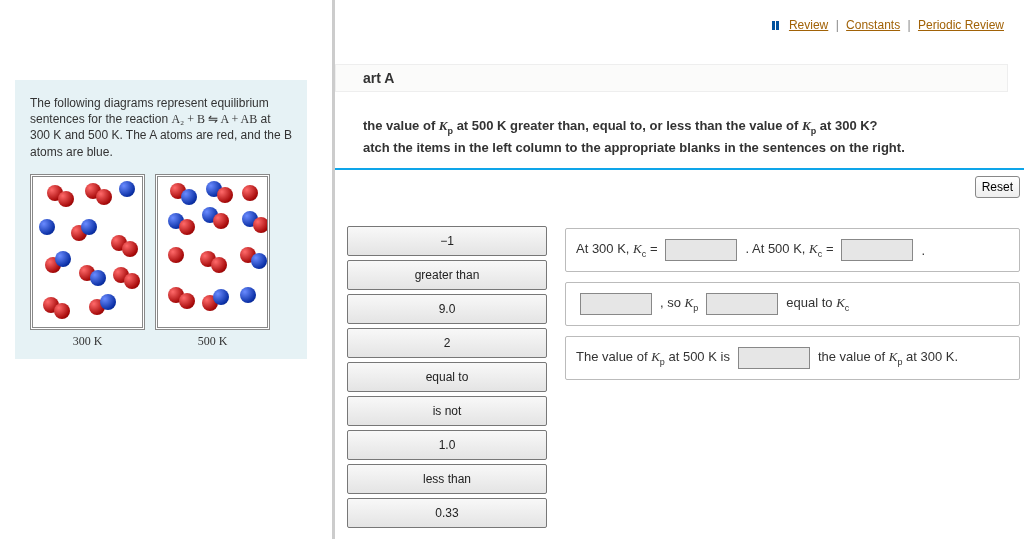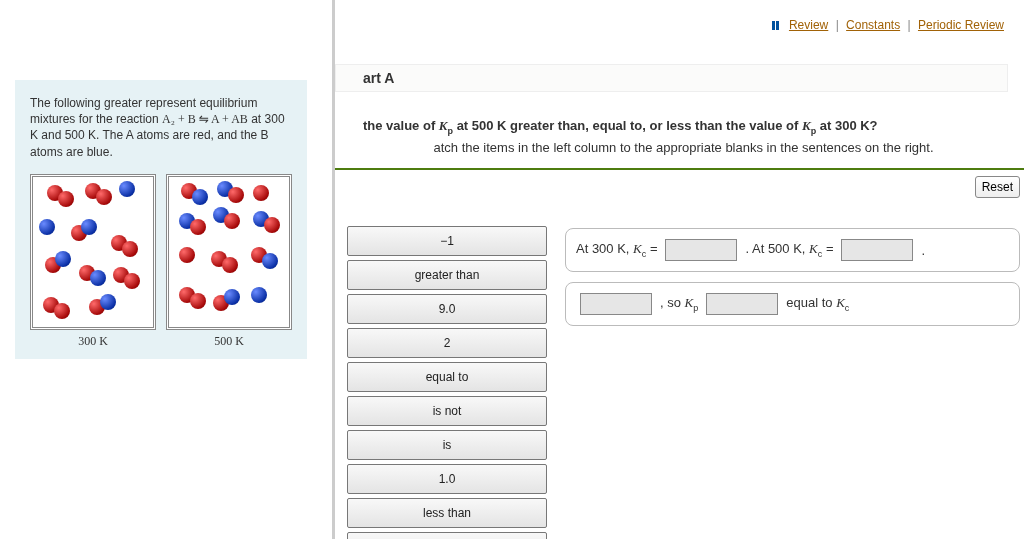--- a/index.html
+++ b/index.html
@@ -29,21 +29,21 @@
 
   
   .info-box {
     margin:80px 25px 0 15px;
     background:#e6f2f5;
     padding:15px 15px 10px 15px;
     box-sizing:border-box;
   }
   .info-text{font-size:12px; line-height:1.35;}
   .diagram-row {display:flex; gap:10px; margin-top:14px;}
-  .diagram-box {width:126px;}
+  .diagram-box {width:115px;}
   .diagram-frame {
     border:3px double #888;
     height:150px;
     background:#fff;
     position:relative;
     overflow:hidden;
   }
   .diagram-label {text-align:center; font-size:12px; margin-top:4px;}
   .ball{position:absolute; width:16px; height:16px; border-radius:50%;}
   .br{background:radial-gradient(circle at 30% 30%, #ff6a6a, #a50808 70%, #600404);} 
@@ -78,27 +78,27 @@
 
   .question-text{
     position:absolute;
     top:118px; left:28px; right:20px;
     font-size:13px;
     font-weight:bold;
   }
   .instruction{
     position:absolute;
     top:140px; left:28px; right:20px;
-    font-size:13px; font-weight:normal;text-align:center;
+    font-size:13px; font-weight:bold;
   }
 
   .work-area{
     position:absolute;
     top:168px; left:0; right:0; bottom:0;
-    border-top:2px solid #4d7c0f;
+    border-top:2px solid #0ea5e9;
   }
   .reset-btn{
     position:absolute;
     top:6px; right:4px;
     font-size:12px;
     padding:3px 6px;
     border:1px solid #888;
     background:linear-gradient(#fff,#eee);
     border-radius:3px;
     cursor:pointer;
@@ -122,21 +122,21 @@
     color:#222;
     cursor:grab;
   }
 
   .sentences{
     position:absolute;
     top:48px; left:230px; right:4px;
   }
   .sentence{
     border:1px solid #bbb;
-    border-radius:8px;
+    border-radius:2px;
     margin:10px 0;
     padding:10px 10px;
     font-size:13px;
     display:flex;
     align-items:center;
     flex-wrap:wrap;
     gap:4px;
     background:#fff;
   }
   .blank{
@@ -152,21 +152,21 @@
   sub{font-size:9px;}
 </style>
 </head>
 <body>
 
 <div class="page">
 
   <div class="left">
     <div class="info-box">
       <div class="info-text">
-        <span>The following greater represent equilibrium mixtures for the reaction </span><span class="serif">A₂ + B ⇋ A + AB</span><span> at 300 K and 500 K. The A atoms are red, and the B atoms are blue.</span>
+        <span>The following diagrams represent equilibrium sentences for the reaction </span><span class="serif">A₂ + B ⇋ A + AB</span><span> at 300 K and 500 K. The A atoms are red, and the B atoms are blue.</span>
       </div>
       <div class="diagram-row">
         <div class="diagram-box">
           <div class="diagram-frame">
             <span class="ball br" style="top:8px;left:14px;"></span>
               <span class="ball br" style="top:14px;left:25px;"></span>
             <span class="ball br" style="top:6px;left:52px;"></span>
               <span class="ball br" style="top:12px;left:63px;"></span>
             <span class="ball bb" style="top:4px;left:86px;"></span>
             <span class="ball bb" style="top:42px;left:6px;"></span>
@@ -238,36 +238,40 @@
     <div class="work-area">
       <button class="reset-btn">Reset</button>
 
       <div class="draggables">
         <div class="drag-tile">−1</div>
         <div class="drag-tile">greater than</div>
         <div class="drag-tile">9.0</div>
         <div class="drag-tile">2</div>
         <div class="drag-tile">equal to</div>
         <div class="drag-tile">is not</div>
-        <div class="drag-tile">is</div>
         <div class="drag-tile">1.0</div>
         <div class="drag-tile">less than</div>
         <div class="drag-tile">0.33</div>
       </div>
 
       <div class="sentences">
         <div class="sentence">
           <span>At 300 K, <span class="ital">K</span><sub>c</sub> =</span>
           <span class="blank"></span>
           <span>. At 500 K, <span class="ital">K</span><sub>c</sub> =</span>
           <span class="blank"></span>
           <span>.</span>
         </div>
         <div class="sentence">
           <span class="blank"></span>
           <span>, so <span class="ital">K</span><sub>p</sub></span>
           <span class="blank"></span>
           <span>equal to <span class="ital">K</span><sub>c</sub></span>
         </div>
+        <div class="sentence">
+          <span>The value of <span class="ital">K</span><sub>p</sub> at 500 K is</span>
+          <span class="blank"></span>
+          <span>the value of <span class="ital">K</span><sub>p</sub> at 300 K.</span>
+        </div>
       </div>
     </div>
   </div>
 </div>
 
 </body></html>

